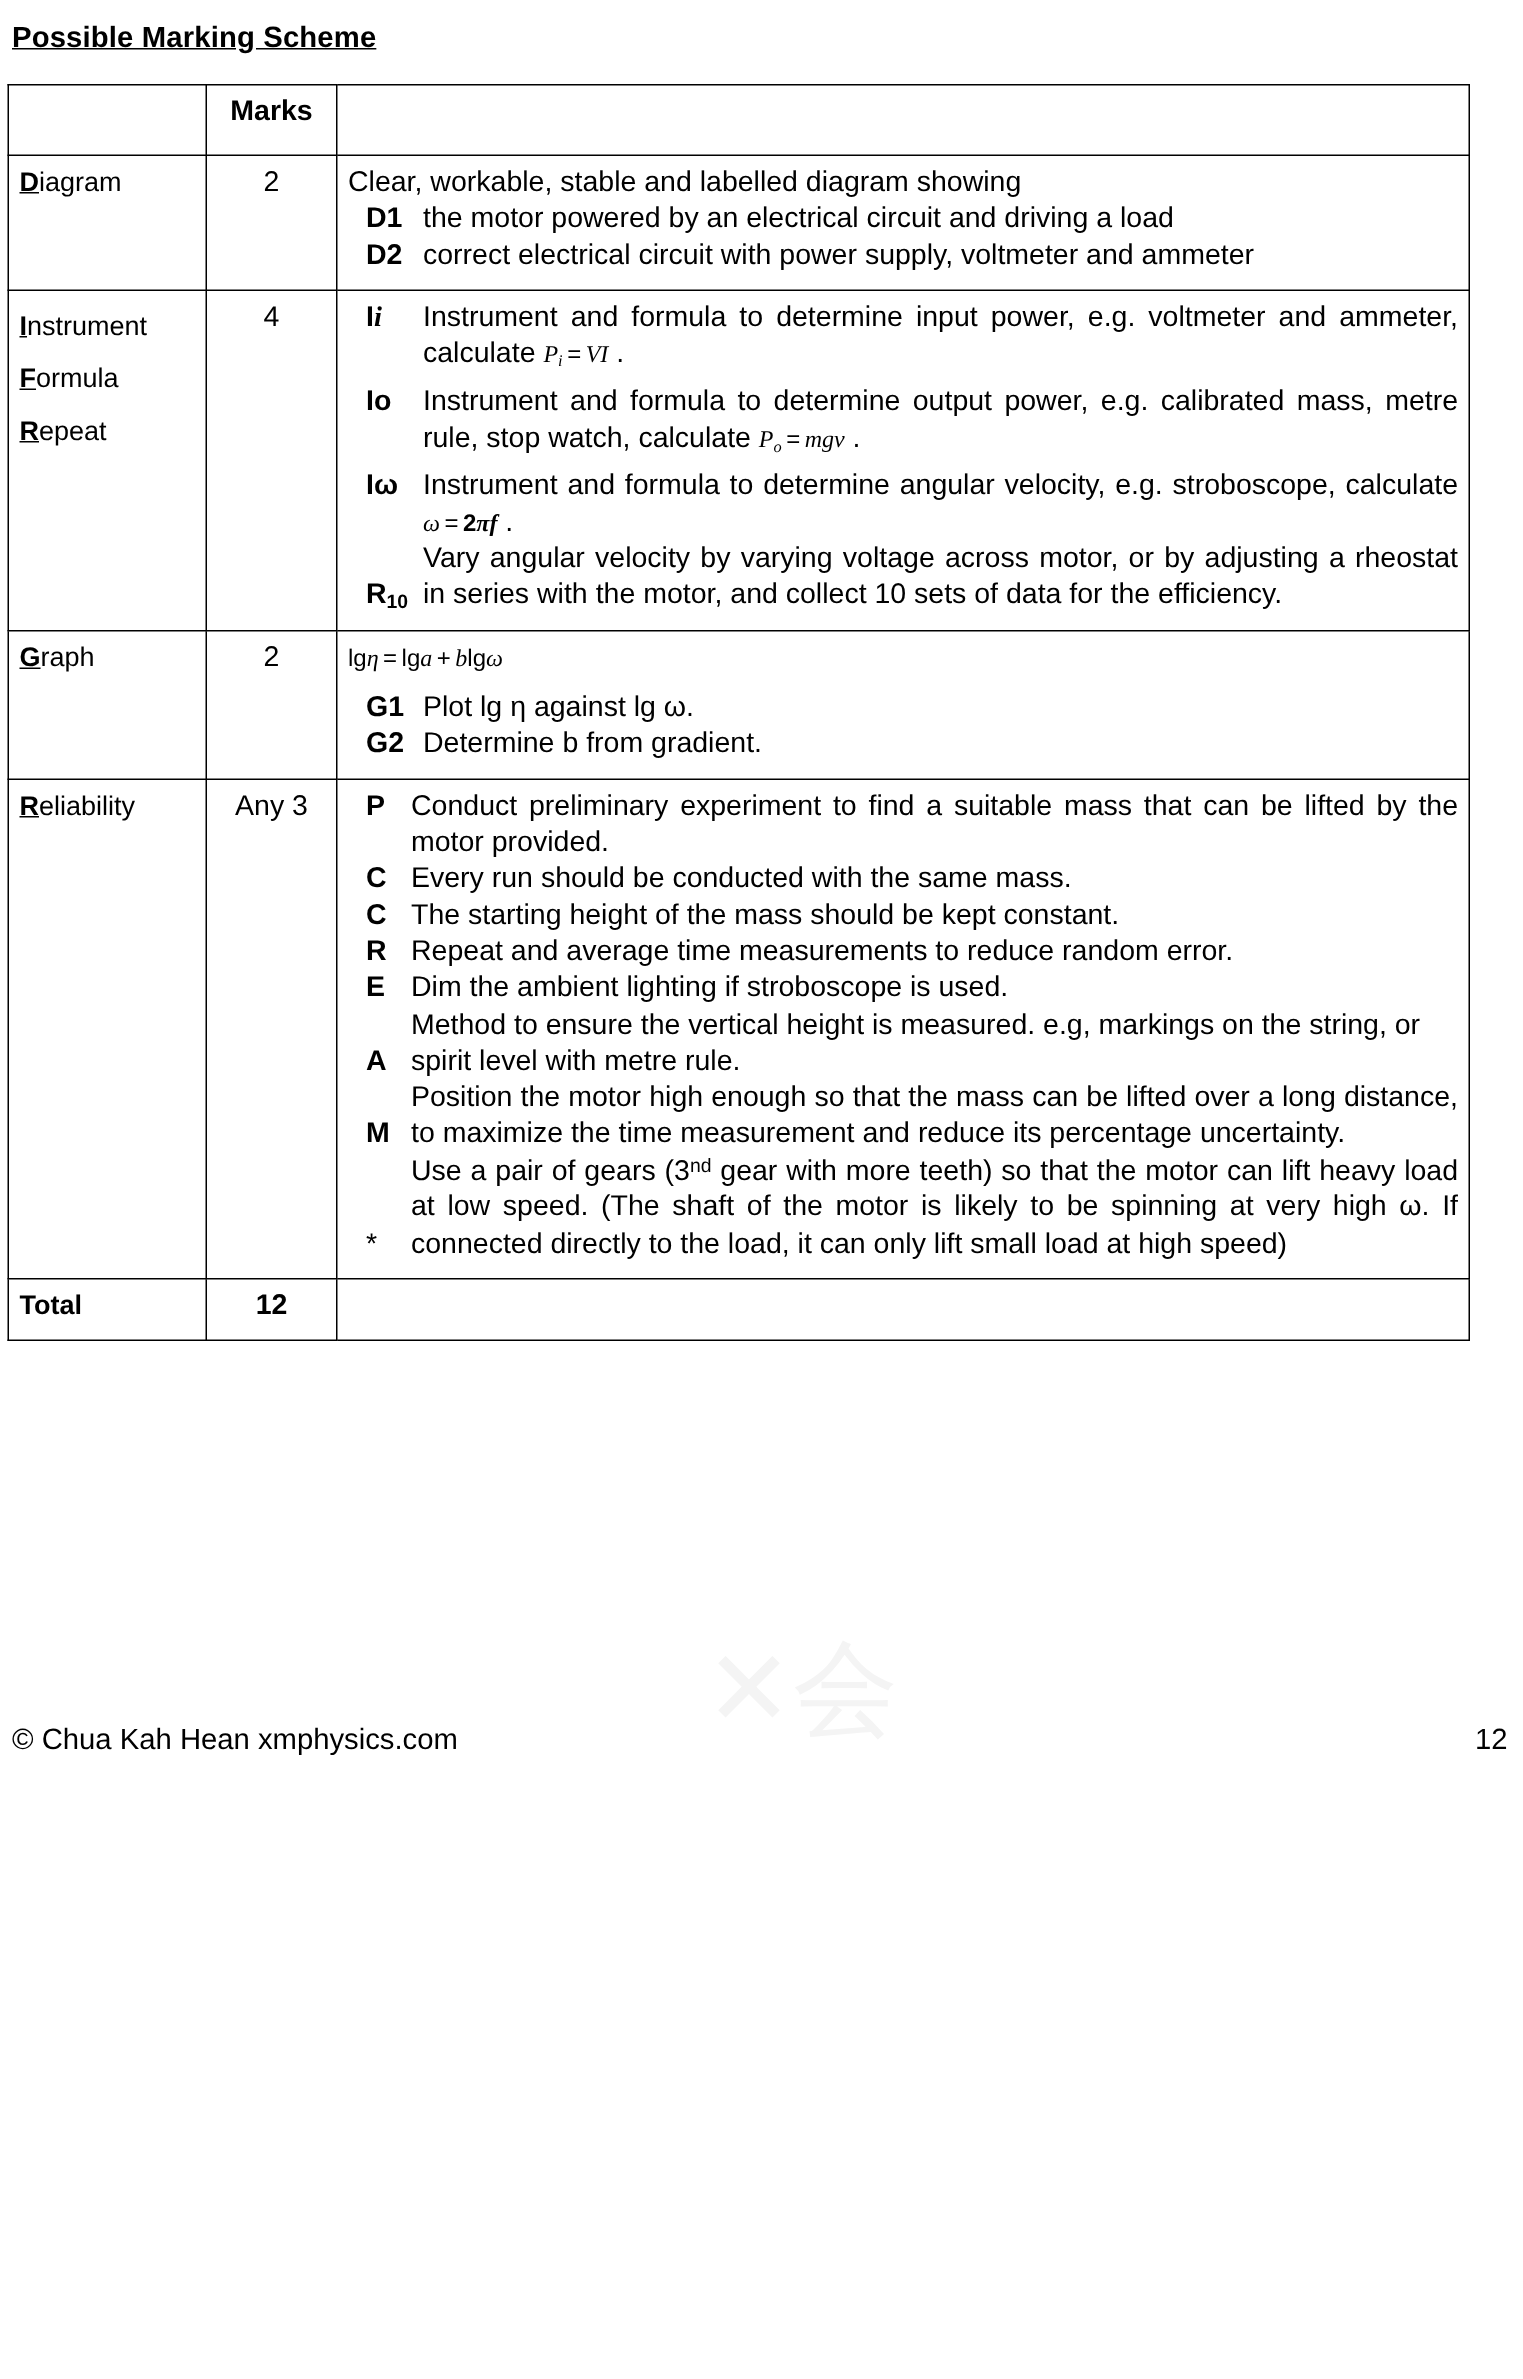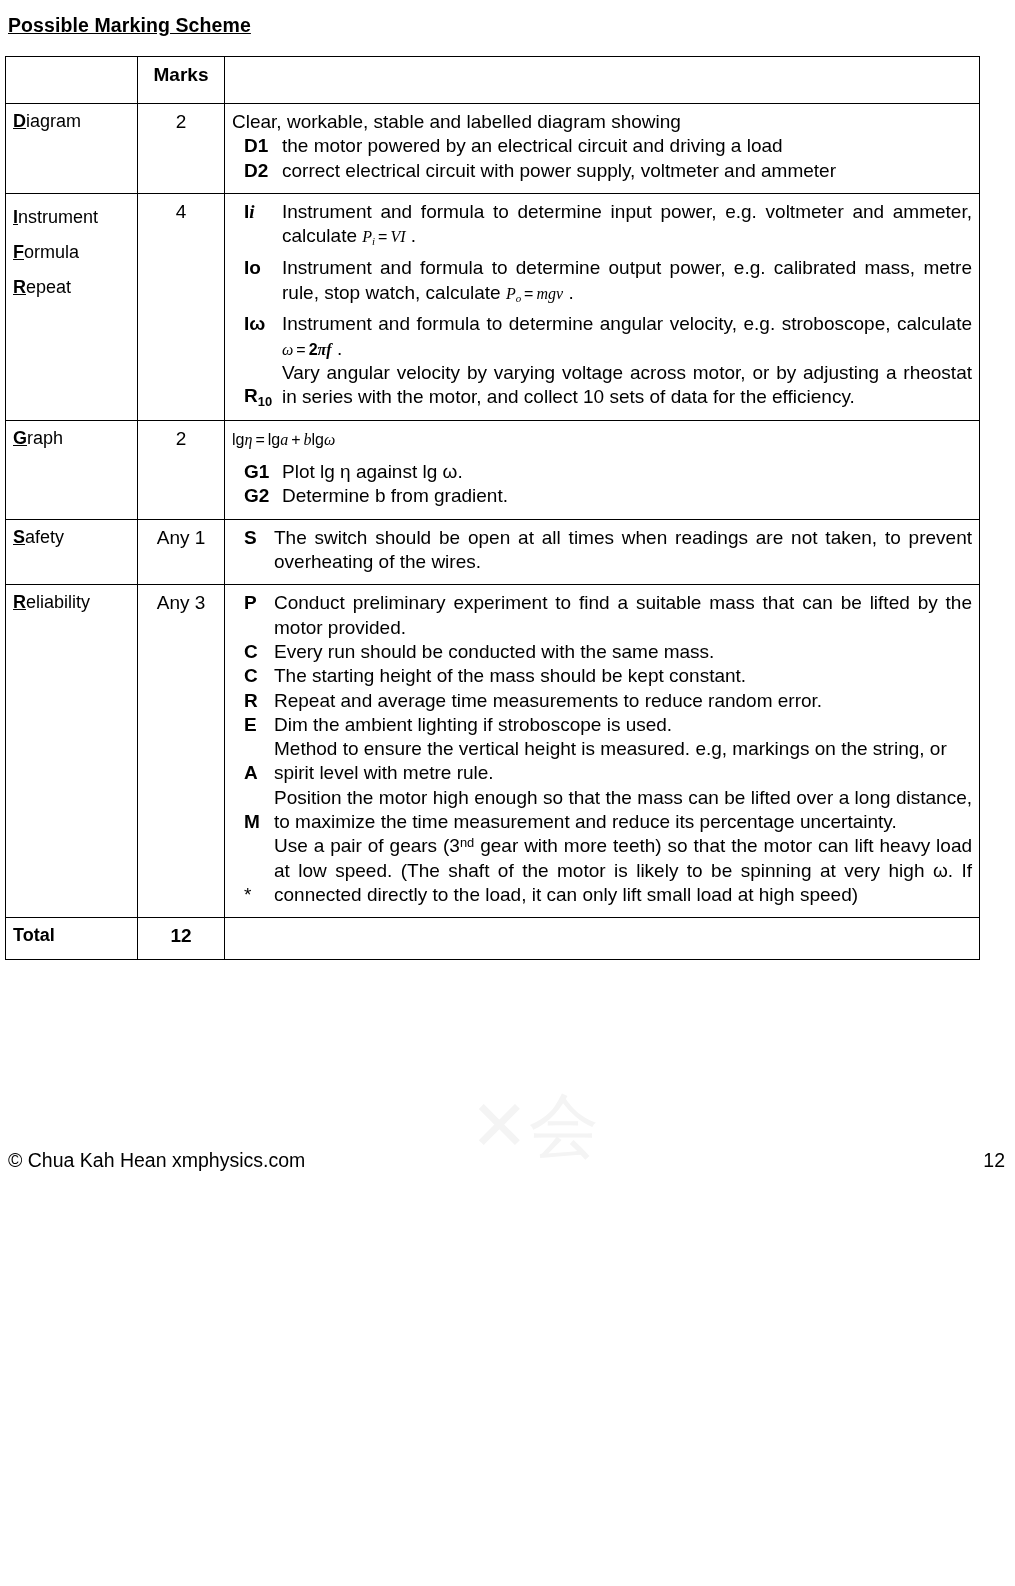--- a/index.html
+++ b/index.html
@@ -248,34 +248,20 @@
             <span class="tag">G1</span>
             <span class="body-txt nojust">Plot lg η against lg ω.</span>
           </p>
           <p>
             <span class="tag">G2</span>
             <span class="body-txt nojust">Determine b from gradient.</span>
           </p>
         </td>
       </tr>
 
-      <tr class="row-safety">
-        <td>
-          <div class="cat tight">
-            <span class="k">S</span><span>afety</span>
-          </div>
-        </td>
-        <td class="marks">Any 1</td>
-        <td class="desc">
-          <p>
-            <span class="tag narrow">S</span>
-            <span class="body-txt">The switch should be open at all times when readings are not taken, to prevent overheating of the wires.</span>
-          </p>
-        </td>
-      </tr>
 
       <tr class="row-rel">
         <td>
           <div class="cat tight">
             <span class="k">R</span><span>eliability</span>
           </div>
         </td>
         <td class="marks">Any 3</td>
         <td class="desc">
           <p>

